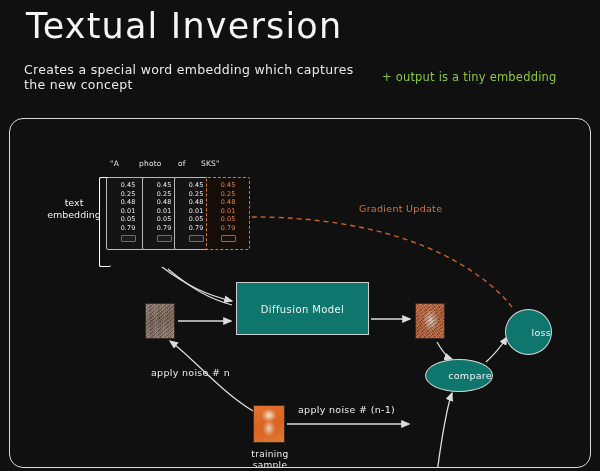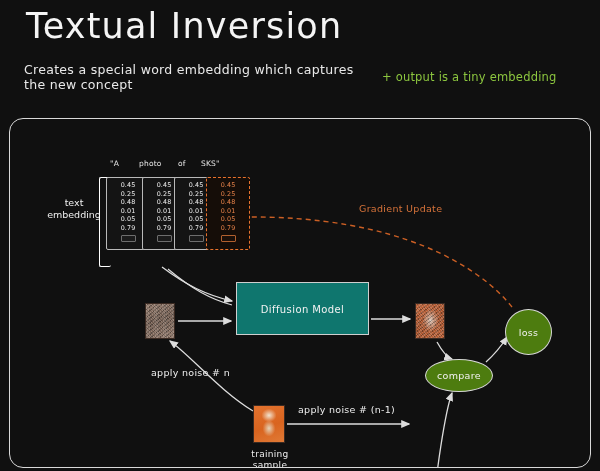--- a/index.html
+++ b/index.html
@@ -105,22 +105,22 @@
   .dog-clean{
     left:243px;top:286px;width:32px;height:38px;
     background:
       radial-gradient(ellipse 34% 25% at 50% 26%,#f2e3cf,rgba(242,227,207,0) 74%),
       radial-gradient(ellipse 28% 30% at 50% 62%,#e6d2b6,rgba(230,210,182,0) 76%),
       linear-gradient(160deg,#e3732f,#d9641f 55%,#e07a36);
   }
 
   
   .node{
-    position:absolute;border:1.5px solid #d8d8d8;background:#4d7c0f;
-    display:flex;align-items:center;justify-content:center;
+    position:absolute;border:1.5px solid #d8d8d8;background:#0f766e;
+    display:flex;align-items:center;justify-content:flex-end;
     font-size:9.5px;color:#f2f2f2;letter-spacing:.3px;box-sizing:border-box;
   }
   .node.loss{left:495px;top:190px;width:47px;height:46px;border-radius:50%;}
   .node.compare{left:415px;top:240px;width:68px;height:33px;border-radius:50%;}
 
   
   .ftext{position:absolute;font-size:9.5px;color:#ededed;letter-spacing:.3px;white-space:nowrap;}
   .t-noise-n{left:141px;top:248px;}
   .t-noise-n1{left:288px;top:285px;}
   .t-train{left:236px;top:330px;font-size:9px;line-height:11px;text-align:center;width:48px;white-space:normal;}

